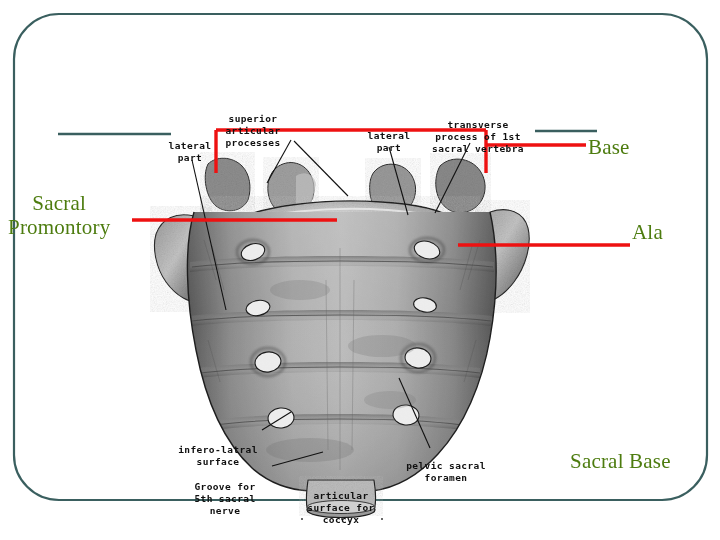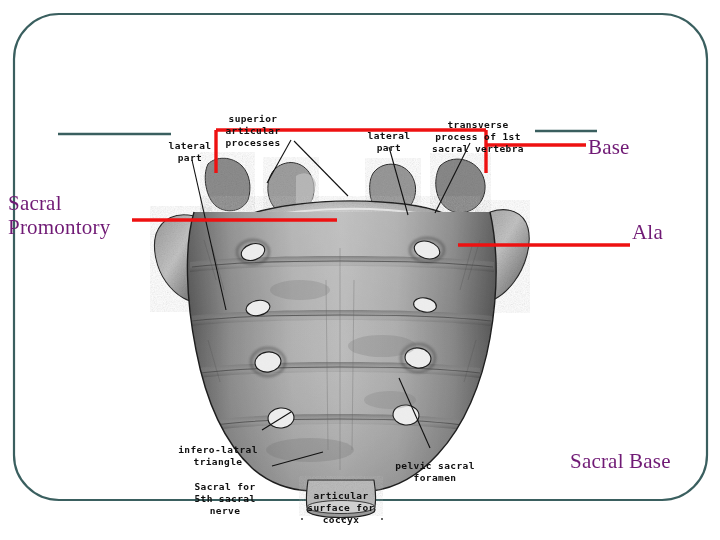--- a/index.html
+++ b/index.html
@@ -20,24 +20,25 @@
   .specimen{position:absolute;left:150px;top:150px;width:380px;height:370px;}
 
   
   .overlay{position:absolute;left:0;top:0;width:720px;height:540px;}
 
   
   .callout{
     position:absolute;
     font-family:"Liberation Serif", serif;
     font-size:21px;
-    color:#701a75;
+    color:#4d7c0f;
     line-height:1.12;
     white-space:pre;
     letter-spacing:.2px;
+    text-align:center;
   }
   .anno{
     position:absolute;
     font-family:"DejaVu Sans Mono", monospace;
     font-size:9.5px;
     font-weight:700;
     color:#101010;
     line-height:1.28;
     letter-spacing:.4px;
     text-align:center;
@@ -253,28 +254,28 @@
 articular
 processes</div>
       <div class="anno" style="left: 130px; top: 140px; width: 120px;">lateral
 part</div>
       <div class="anno" style="left: 329px; top: 130px; width: 120px;">lateral
 part</div>
       <div class="anno" style="left: 418px; top: 119px; width: 120px;">transverse
 process of 1st
 sacral vertebra</div>
       <div class="anno" style="left: 158px; top: 444px; width: 120px;">infero-latral
-triangle</div>
-      <div class="anno" style="left: 165px; top: 481px; width: 120px;">Sacral for
+surface</div>
+      <div class="anno" style="left: 165px; top: 481px; width: 120px;">Groove for
 5th sacral
 nerve</div>
       <div class="anno" style="left: 281px; top: 490px; width: 120px;">articular
 surface for
 coccyx</div>
-      <div class="anno" style="left: 375px; top: 460px; width: 120px;">pelvic sacral
+      <div class="anno" style="left: 386px; top: 460px; width: 120px;">pelvic sacral
 foramen</div>
     </div>
 
   <div id="callout-layer">
       <div class="callout" style="left: 588px; top: 136px;">Base</div>
       <div class="callout" style="left: 632px; top: 221px;">Ala</div>
       <div class="callout" style="left: 8px; top: 192px;">Sacral
 Promontory</div>
       <div class="callout" style="left: 570px; top: 450px;">Sacral Base</div>
     </div>

